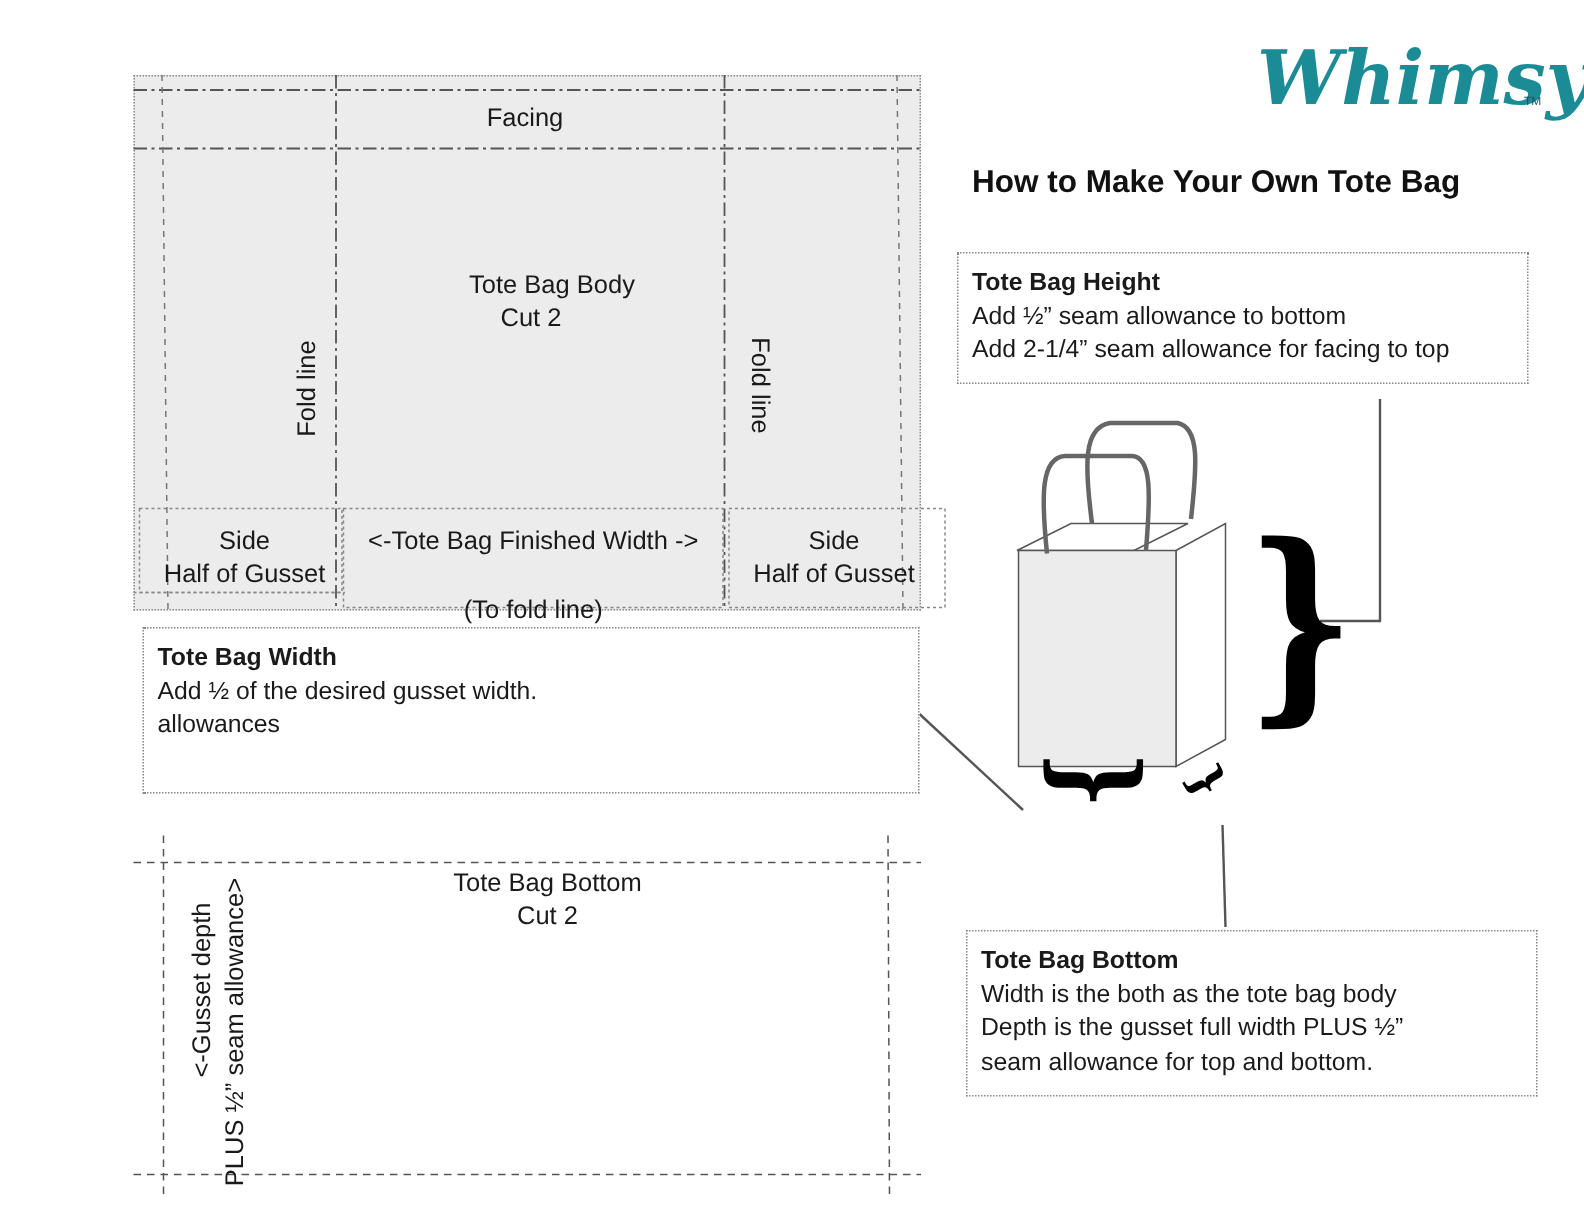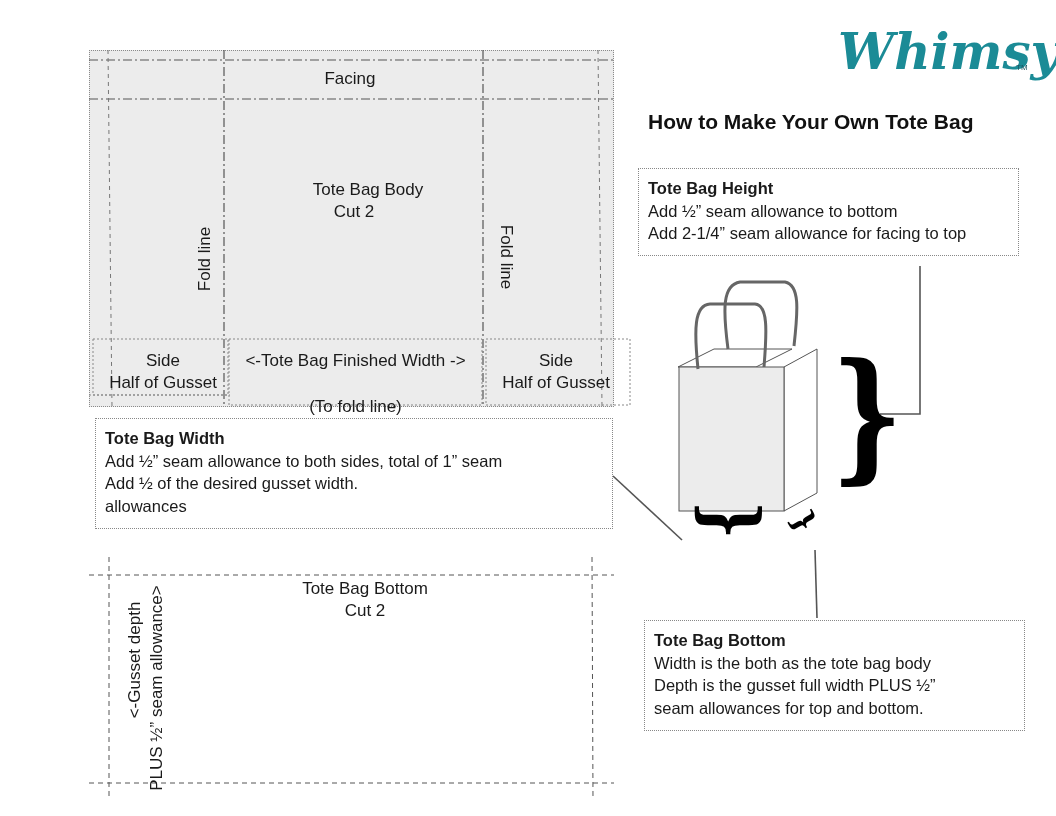--- a/index.html
+++ b/index.html
@@ -95,27 +95,26 @@
 <div class="abs txt center vtext-up" style="left:42px; top:677px; width:230px;">PLUS ½” seam allowance&gt;</div>
 
 <div class="abs note" style="left:638px; top:168px; width:381px; height:88px;">
   <b>Tote Bag Height</b>
   <div>Add ½” seam allowance to bottom</div>
   <div>Add 2-1/4” seam allowance for facing to top</div>
 </div>
 
 <div class="abs note" style="left:95px; top:418px; width:518px; height:111px;">
   <b>Tote Bag Width</b>
-  <div>Add ½” seam allowance to both sides, total of 1” seam</div>
   <div>Add ½ of the desired gusset width.</div>
   <div>allowances</div>
 </div>
 
 <div class="abs note" style="left:644px; top:620px; width:381px; height:111px;">
   <b>Tote Bag Bottom</b>
   <div>Width is the both as the tote bag body</div>
   <div>Depth is the gusset full width PLUS ½”</div>
-  <div>seam allowances for top and bottom.</div>
+  <div>seam allowance for top and bottom.</div>
 </div>
 
 <div class="abs" style="left:822px; top:345px; font-size:140px; line-height:140px; font-weight:bold; color:#000; font-family:'DejaVu Serif', serif; transform:scaleX(0.8);">}</div>
 <div class="abs" style="left:712px; top:490px; font-size:60px; line-height:60px; font-weight:bold; color:#000; font-family:'DejaVu Serif', serif; transform:rotate(90deg) scaleY(1.2);">}</div>
 <div class="abs" style="left:794px; top:506px; font-size:30px; line-height:30px; font-weight:bold; color:#000; font-family:'DejaVu Serif', serif; transform:rotate(60deg);">}</div>
 
 </body></html>

